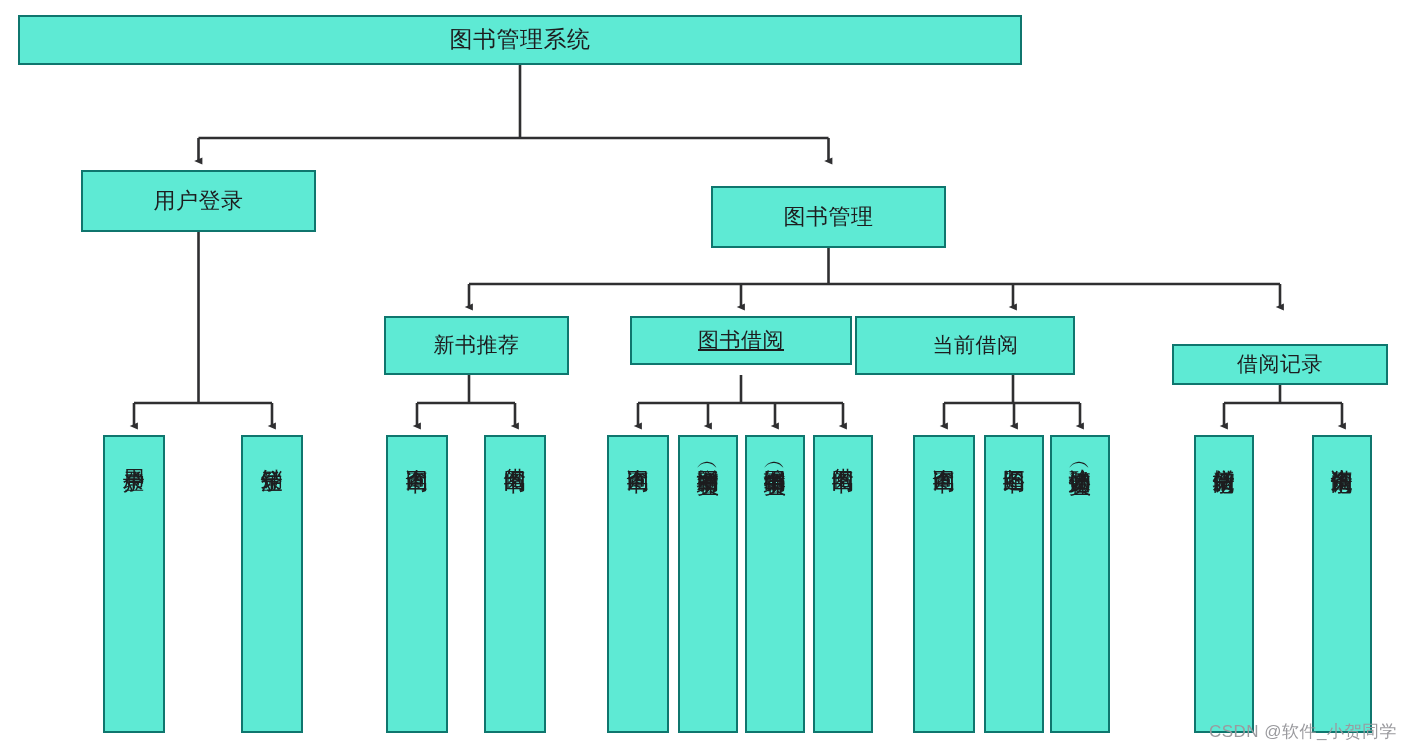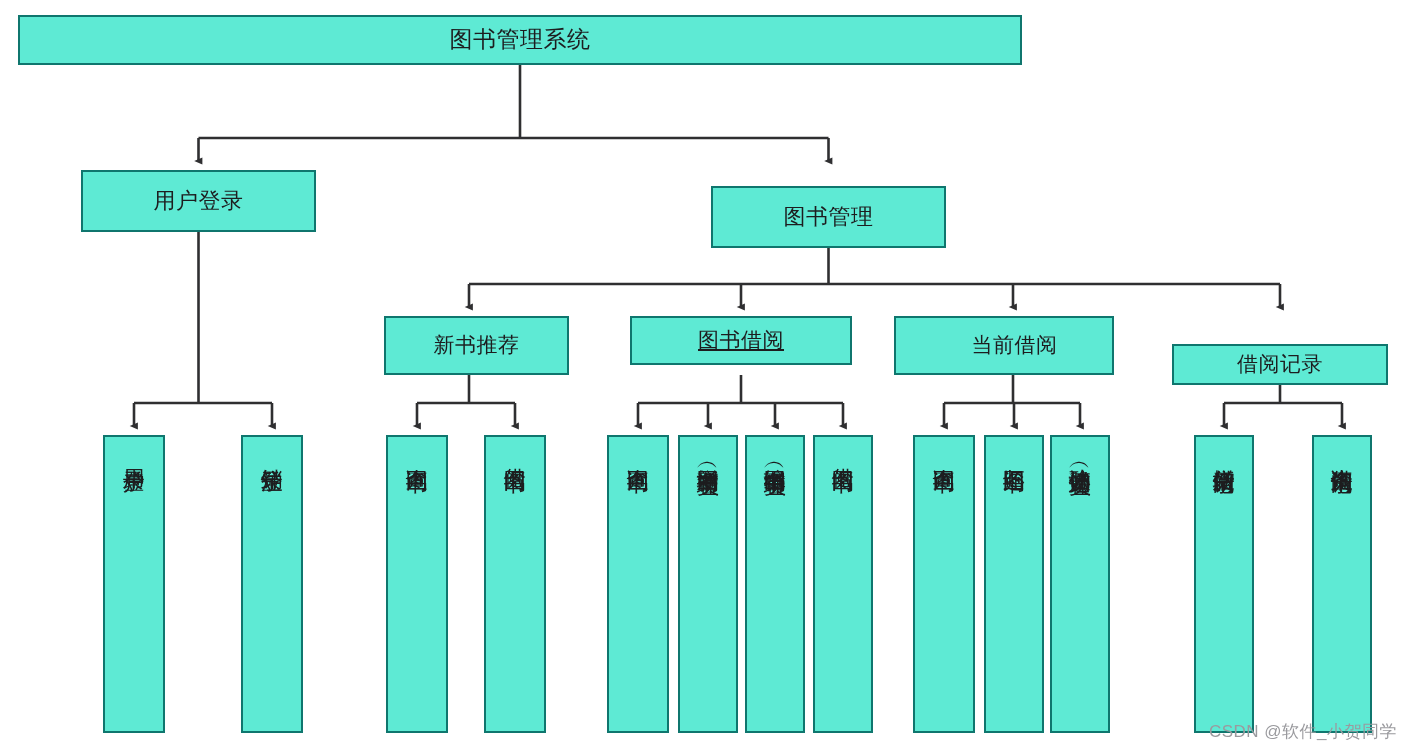--- a/index.html
+++ b/index.html
@@ -131,21 +131,21 @@
   </div>
 
   <div class="node level3" style="left:362px; top:316px; width:185px; height:59px;margin-left:22px;">
     <span class="label">新书推荐</span>
   </div>
 
   <div class="node level3" style="left:630px; top:316px; width:222px; height:49px;text-decoration:underline;">
     <span class="label">图书借阅</span>
   </div>
 
-  <div class="node level3" style="left:894px; top:316px; width:220px; height:59px;padding-left:21px;">
+  <div class="node level3" style="left:855px; top:316px; width:220px; height:59px;padding-left:21px;">
     <span class="label">当前借阅</span>
   </div>
 
   <div class="node level3" style="left:1172px; top:316px; width:216px; height:41px;margin-top:28px;">
     <span class="label">借阅记录</span>
   </div>
 
   <div class="node leaf" style="left:103px; top:435px; width:62px; height:298px;">
     <span class="label">用户登录</span>
   </div>

